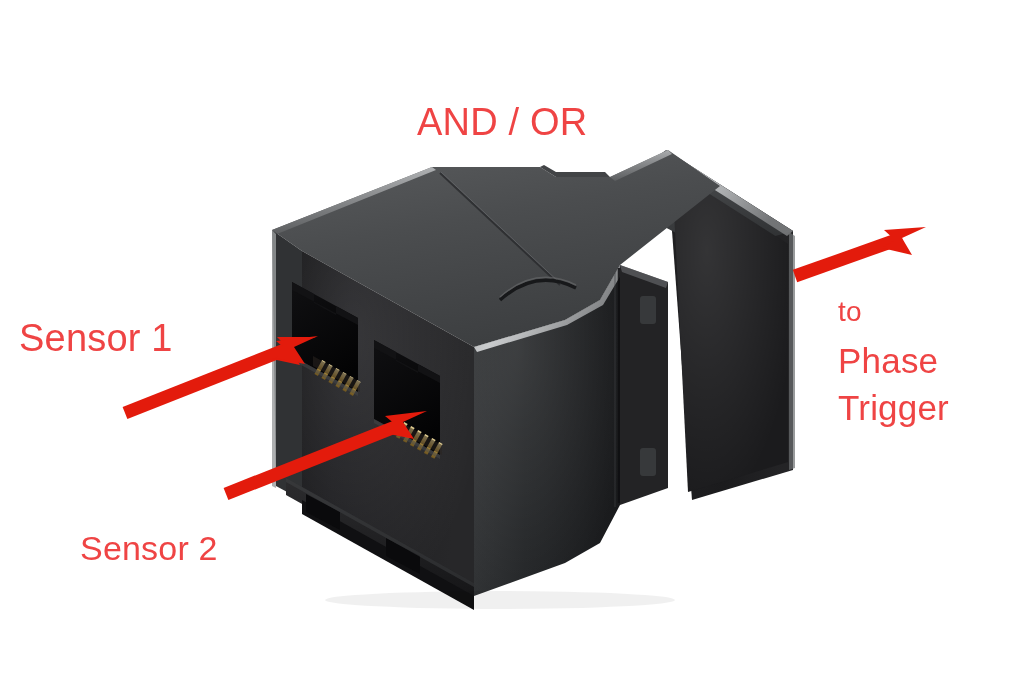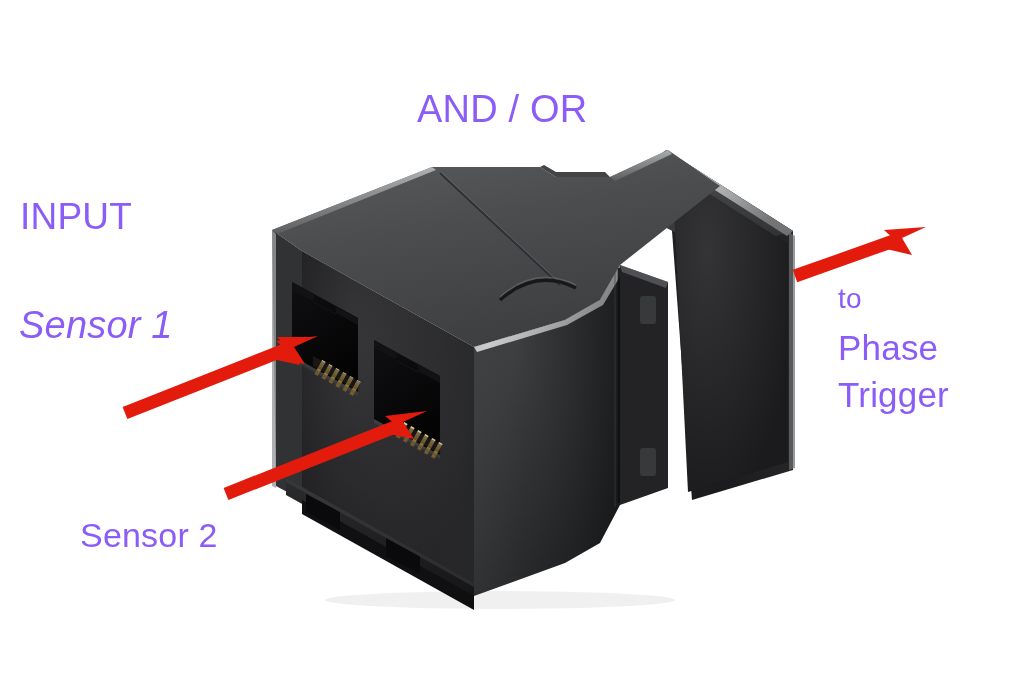--- a/index.html
+++ b/index.html
@@ -20,28 +20,29 @@
   }
   #photo {
     position: absolute;
     left: 0;
     top: 0;
     width: 1024px;
     height: 683px;
   }
   .label {
     position: absolute;
-    color: #8b5cf6;
+    color: #ef4444;
     white-space: nowrap;
     line-height: 1.05;
     letter-spacing: 0.2px;
     font-weight: 400;
+    margin-top: 13px;
   }
   .lbl-input    { left: 20px;  top: 198px; font-size: 37px; }
-  .lbl-sensor1  { left: 19px;  top: 306px; font-size: 38px; font-style: italic; }
+  .lbl-sensor1  { left: 19px;  top: 306px; font-size: 38px; }
   .lbl-sensor2  { left: 80px;  top: 518px; font-size: 34px; }
   .lbl-andor    { left: 417px; top: 90px;  font-size: 38px; }
   .lbl-output   { left: 836px; top: 166px; font-size: 38px; }
   .lbl-to       { left: 838px; top: 284px; font-size: 28px; }
   .lbl-phase    { left: 838px; top: 330px; font-size: 35px; }
   .lbl-trigger  { left: 838px; top: 377px; font-size: 35px; }
   .arrow-layer {
     position: absolute;
     left: 0; top: 0;
     width: 1024px; height: 683px;
@@ -212,21 +213,20 @@
       <line x1="226" y1="494" x2="400" y2="425" stroke="#e31b0c" stroke-width="13" stroke-linecap="butt"></line>
       <polygon points="427,411 385,416 396,425 384,433 414,439 403,422" fill="#e31b0c"></polygon>
     </g>
 
     <g>
       <line x1="795" y1="276" x2="902" y2="238" stroke="#e31b0c" stroke-width="13" stroke-linecap="butt"></line>
       <polygon points="926,227 884,230 895,240 882,248 912,255 902,238" fill="#e31b0c"></polygon>
     </g>
   </svg>
 
-  <div class="label lbl-input">INPUT</div>
   <div class="label lbl-sensor1">Sensor 1</div>
   <div class="label lbl-sensor2">Sensor 2</div>
   <div class="label lbl-andor">AND / OR</div>
   <div class="label lbl-to">to</div>
   <div class="label lbl-phase">Phase</div>
   <div class="label lbl-trigger">Trigger</div>
 
 </div>
 
 </body></html>

